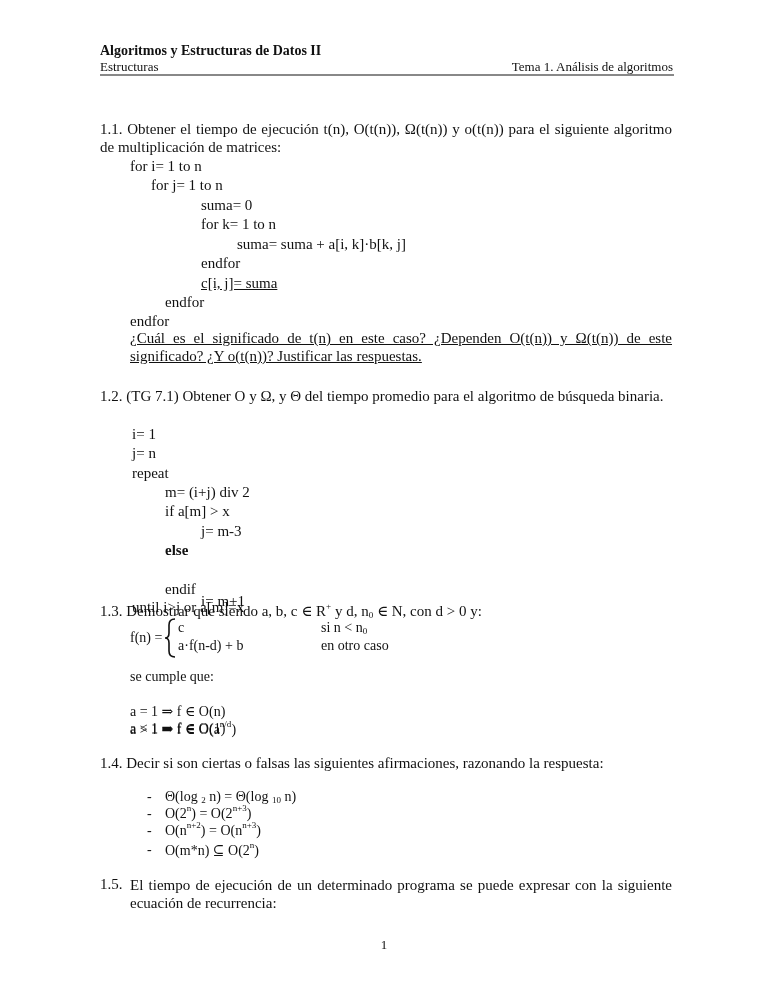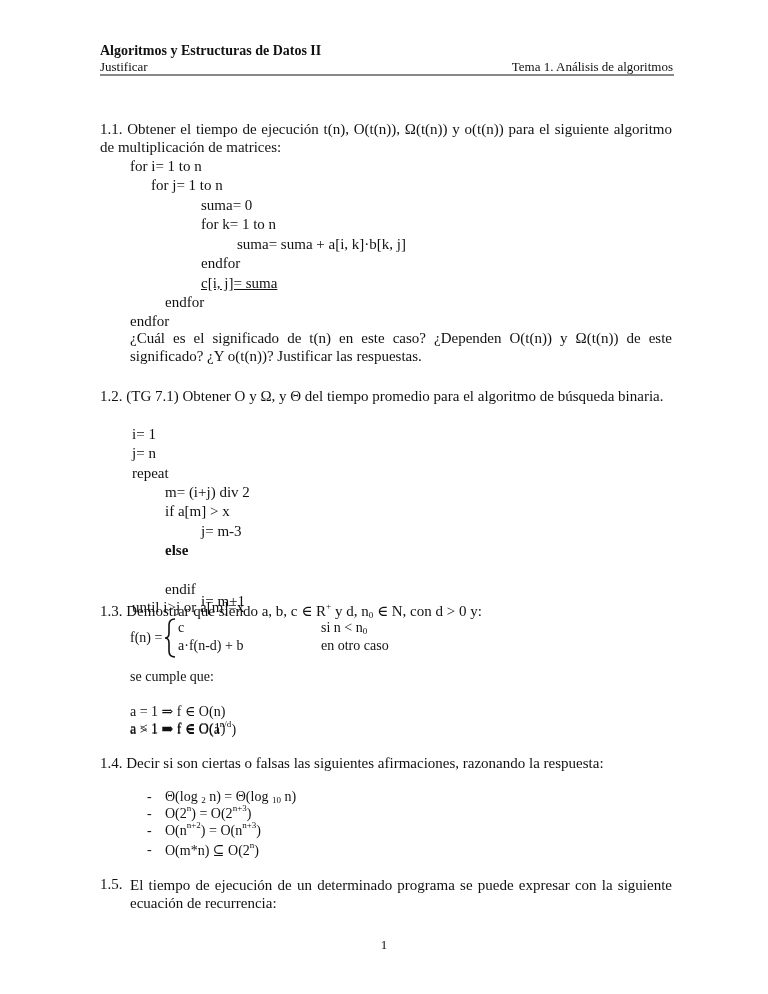--- a/index.html
+++ b/index.html
@@ -17,39 +17,39 @@
   .code { position:absolute; font-size:15px; line-height:19.5px; white-space:nowrap; }
   sup { font-size:9px; vertical-align:7px; line-height:0; }
   sub { font-size:9px; vertical-align:-2px; line-height:0; }
   .brace { position:absolute; left:164px; top:618px; width:12px; height:40px; }
   .pgnum { position:absolute; left:0; width:768px; text-align:center; top:937px; font-size:13px; }
 </style>
 </head>
 <body>
 
 <div class="abs hdr-title" data-name="course-title">Algoritmos y Estructuras de Datos II</div>
-<div class="abs hdr-left" data-name="section-label">Justificar</div>
+<div class="abs hdr-left" data-name="section-label">Estructuras</div>
 <div class="abs hdr-right" data-name="topic-label">Tema 1. Análisis de algoritmos</div>
 <div class="hdr-rule" data-name="header-rule"></div>
 
 <div class="p" style="top:120px;" data-name="exercise-1-1-statement">1.1. Obtener el tiempo de ejecución t(n), O(t(n)), Ω(t(n)) y o(t(n)) para el siguiente algoritmo de multiplicación de matrices:</div>
 
 <div data-name="exercise-1-1-code">
   <div class="code" style="left:130px;top:157px;text-align:center;" data-name="code-line">for i= 1 to n</div>
   <div class="code" style="left:151px;top:176px;" data-name="code-line">for j= 1 to n</div>
   <div class="code" style="left:201px;top:196px;" data-name="code-line">suma= 0</div>
   <div class="code" style="left:201px;top:215px;" data-name="code-line">for k= 1 to n</div>
   <div class="code" style="left:237px;top:235px;" data-name="code-line">suma= suma + a[i, k]·b[k, j]</div>
   <div class="code" style="left:201px;top:254px;" data-name="code-line">endfor</div>
   <div class="code" style="left:201px;top:274px;text-decoration:underline;" data-name="code-line">c[i, j]= suma</div>
   <div class="code" style="left:165px;top:293px;" data-name="code-line">endfor</div>
   <div class="code" style="left:130px;top:312px;" data-name="code-line">endfor</div>
 </div>
 
-<div class="p ind" style="top:328px;top:329px;" data-name="exercise-1-1-question">¿Cuál es el significado de t(n) en este caso? ¿Dependen O(t(n)) y Ω(t(n)) de este significado? ¿Y o(t(n))? Justificar las respuestas.</div>
+<div class="p ind" style="top:328px;top:329px;text-decoration:underline;" data-name="exercise-1-1-question">¿Cuál es el significado de t(n) en este caso? ¿Dependen O(t(n)) y Ω(t(n)) de este significado? ¿Y o(t(n))? Justificar las respuestas.</div>
 
 <div class="p" style="top:387px;" data-name="exercise-1-2-statement">1.2. (TG 7.1) Obtener O y Ω, y Θ del tiempo promedio para el algoritmo de búsqueda binaria.</div>
 
 <div data-name="exercise-1-2-code">
   <div class="code" style="left:132px;top:425px;" data-name="code-line">i= 1</div>
   <div class="code" style="left:132px;top:444px;" data-name="code-line">j= n</div>
   <div class="code" style="left:132px;top:464px;" data-name="code-line">repeat</div>
   <div class="code" style="left:165px;top:483px;" data-name="code-line">m= (i+j) div 2</div>
   <div class="code" style="left:165px;top:502px;" data-name="code-line">if a[m] &gt; x</div>
   <div class="code" style="left:201px;top:522px;" data-name="code-line">j= m-3</div>

